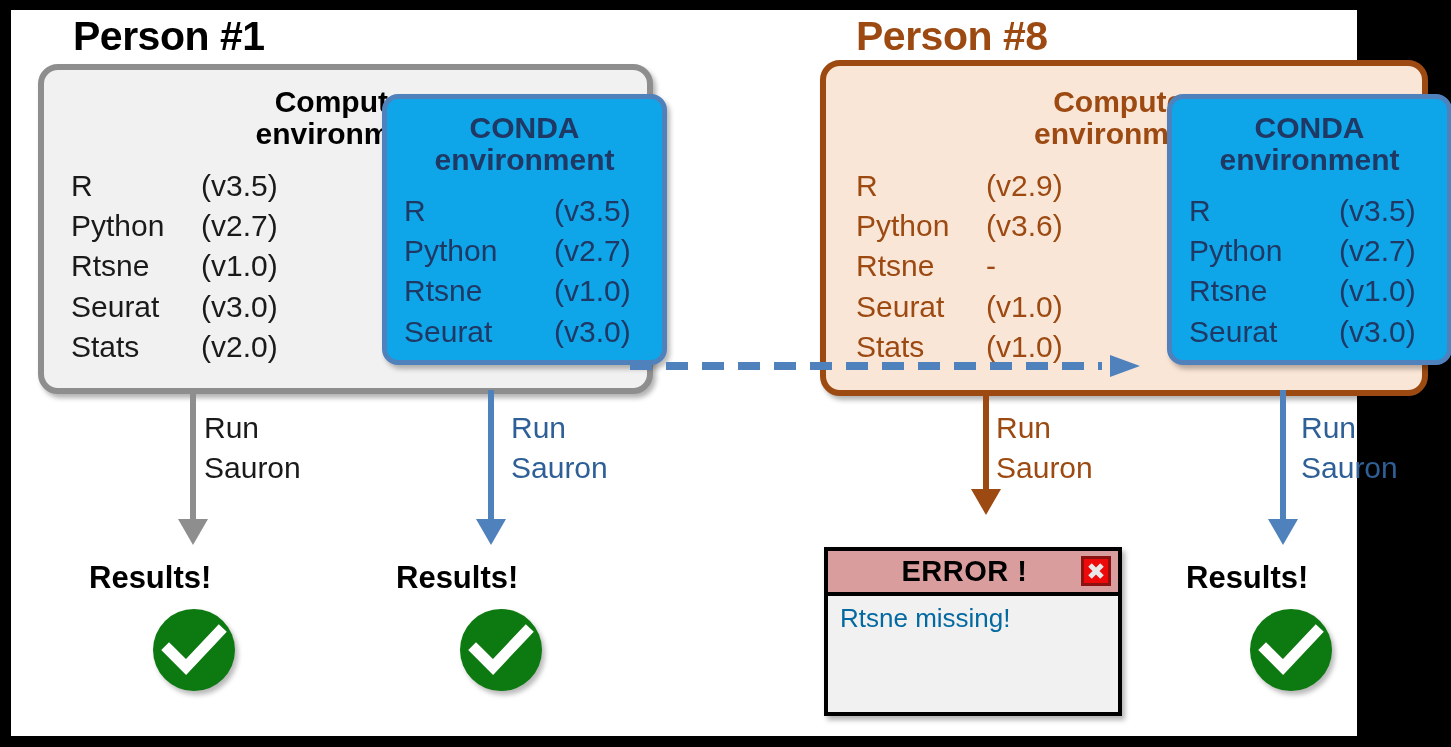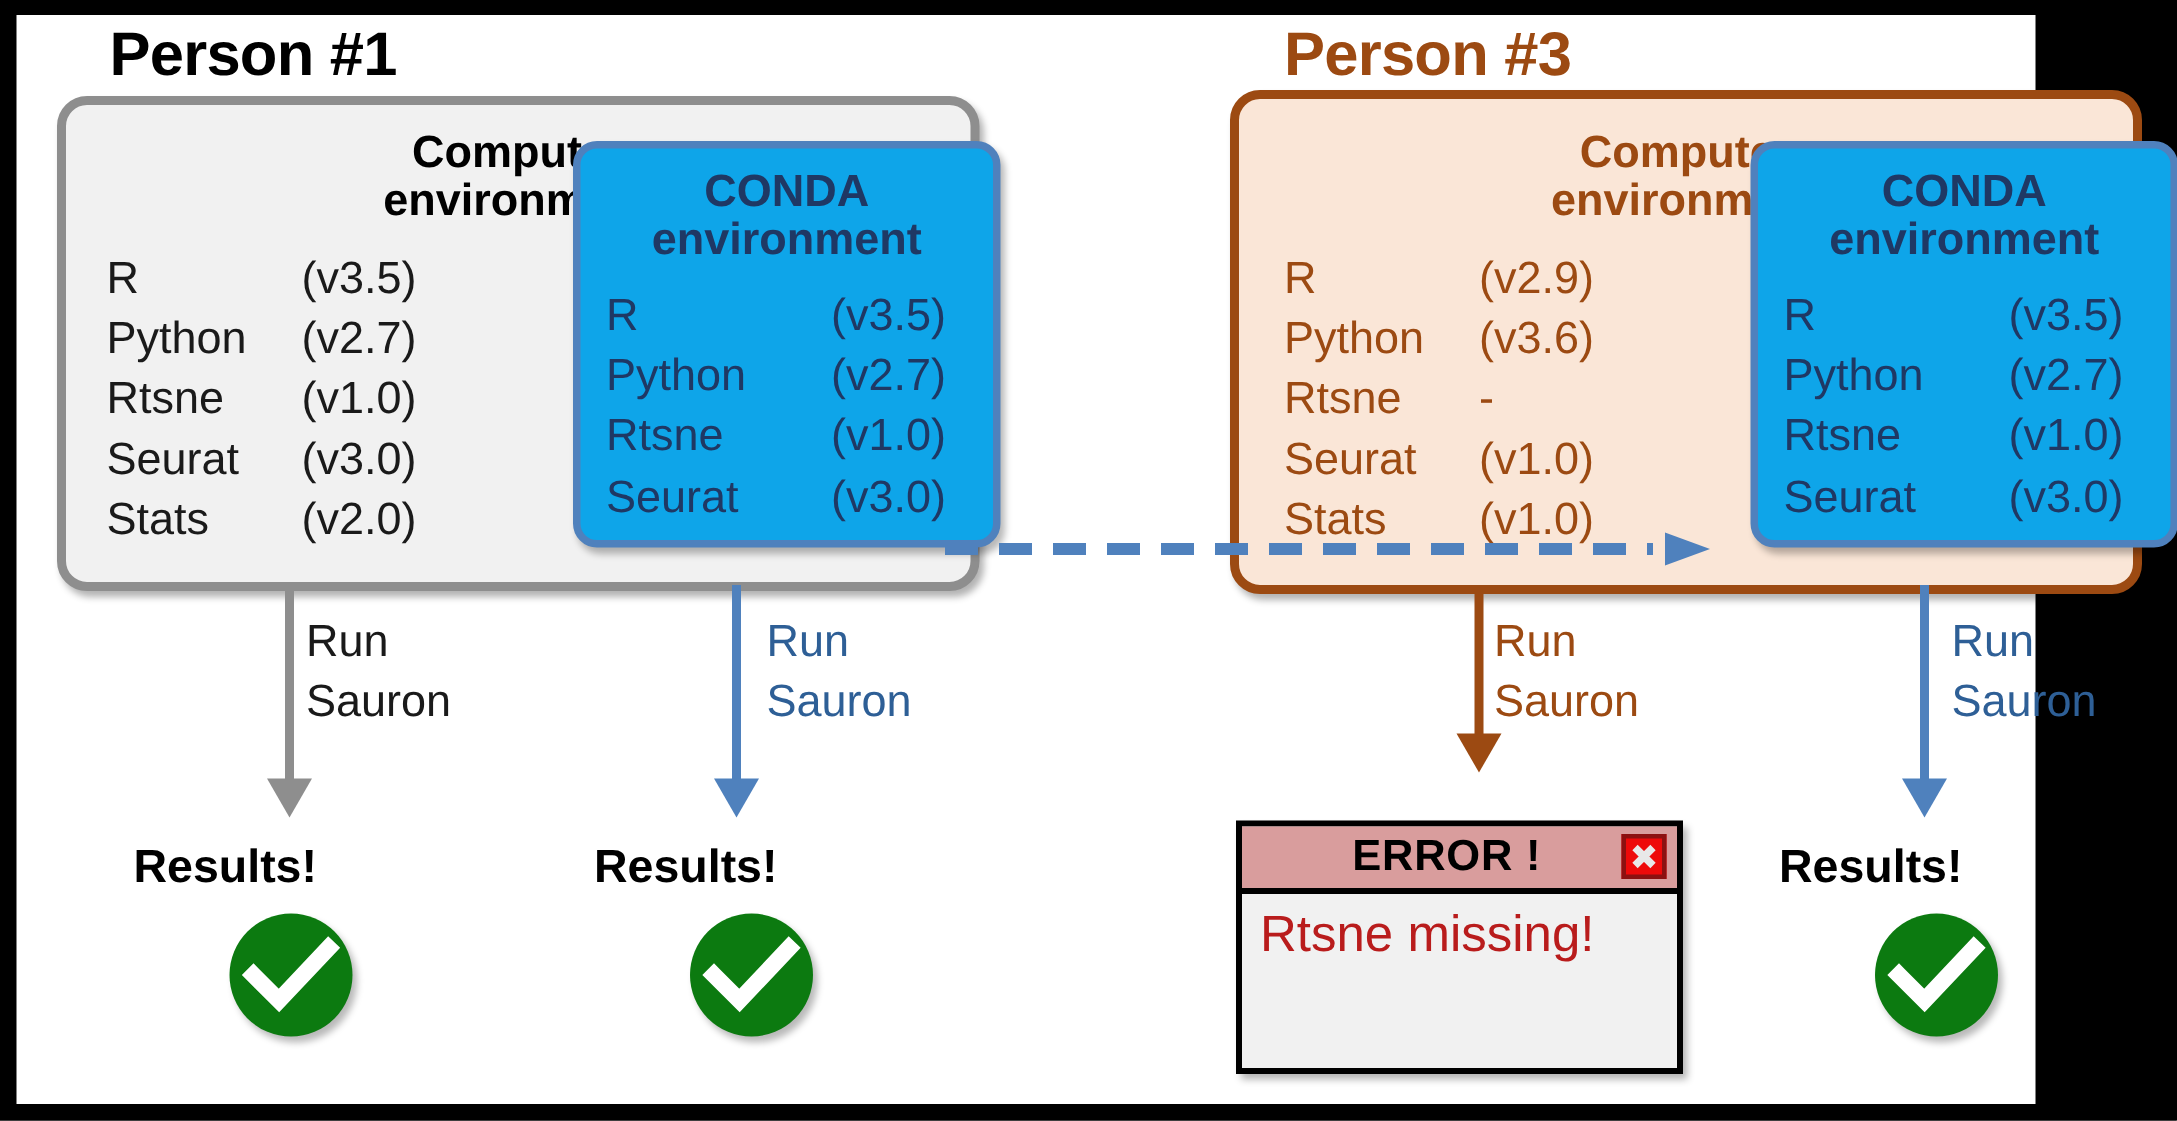--- a/index.html
+++ b/index.html
@@ -210,23 +210,23 @@
     position: absolute;
     right: 7px; top: 5px;
     width: 30px; height: 30px;
     background: #EE0A0A;
     border: 3px solid #8C1111;
     box-sizing: border-box;
   }
   #error-close svg { display: block; margin: 2px auto 0; }
   #error-body {
     padding: 6px 0 0 12px;
-    font-size: 34px;
+    font-size: 26px;
     line-height: 1.29;
-    color: #b91c1c;
+    color: #0369a1;
   }
   #error-body span { display: block; white-space: nowrap; }
 </style>
 </head>
 <body>
 
 <div id="canvas">
 
   <div class="person-title" id="person1-title">Person #1</div>
 
@@ -268,21 +268,21 @@
       </span>
       <span class="pkg-row">
         <span class="pkg-name">Rtsne</span><span class="pkg-ver">(v1.0)</span>
       </span>
       <span class="pkg-row">
         <span class="pkg-name">Seurat</span><span class="pkg-ver">(v3.0)</span>
       </span>
     </div>
   </div>
 
-  <div class="person-title" id="person2-title">Person #3</div>
+  <div class="person-title" id="person2-title">Person #8</div>
 
   <div class="env-box" id="person2-box">
     <div class="env-heading" id="p2-heading">
       <span class="l1">Computer</span>
       <span class="l2">environment</span>
     </div>
     <div class="pkg-list" id="p2-list">
       <span class="pkg-row">
         <span class="pkg-name">R</span><span class="pkg-ver">(v2.9)</span>
       </span>

